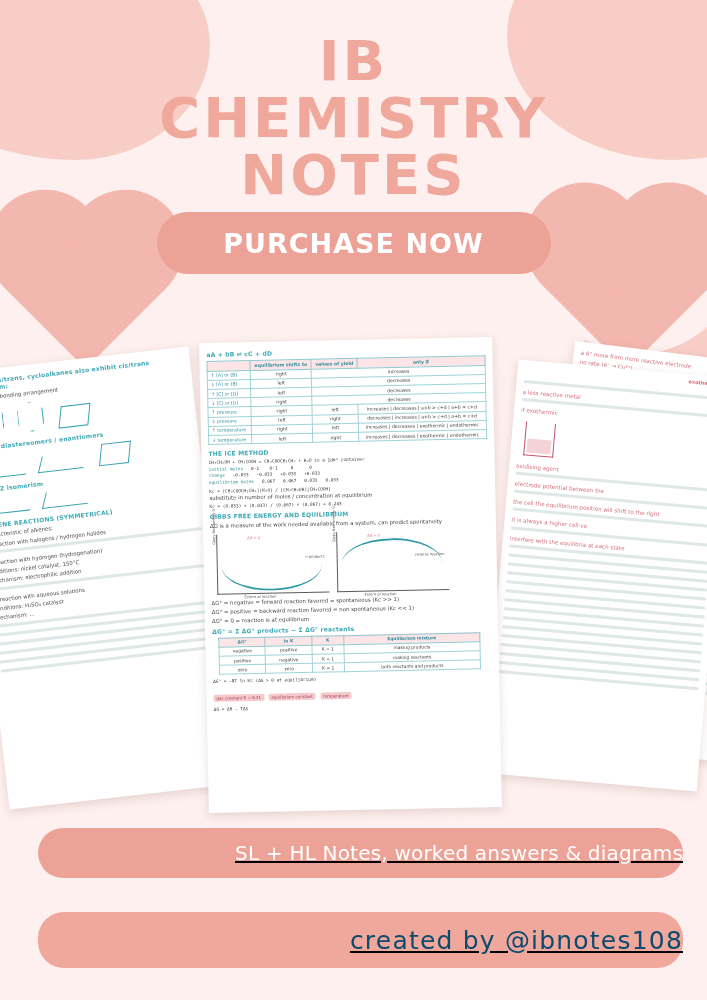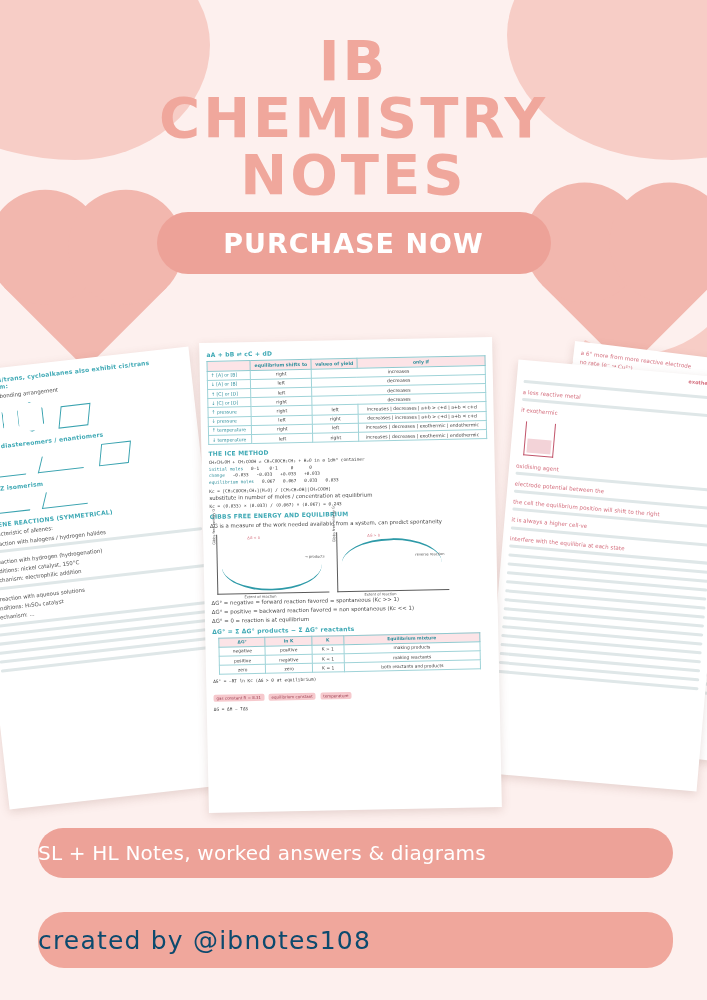--- a/index.html
+++ b/index.html
@@ -307,25 +307,26 @@
     border-bottom:3px solid transparent;
   }
   .sticker {
     position:absolute; font-family:"DejaVu Sans", sans-serif;
     font-size:5px; color:#d4707f; font-weight:700;
   }
 
   
   .banner {
     position: absolute;
-    left: 38px; right: 34px;
+    left: 38px; right: 24px;
     background: #eda298;
     border-radius: 26px;
-    display: flex; align-items: center; justify-content: flex-start;
+    display: flex; align-items: center; justify-content: flex-end;
     z-index: 7;
+    text-decoration: underline;
   }
   .banner-subtitle {
     top: 828px; height: 50px;
   }
   .banner-subtitle .txt {
     font-family: "DejaVu Sans", sans-serif;
     font-size: 20px; color: #ffffff; letter-spacing: .2px;
   }
   .banner-credit {
     top: 912px; height: 56px;

